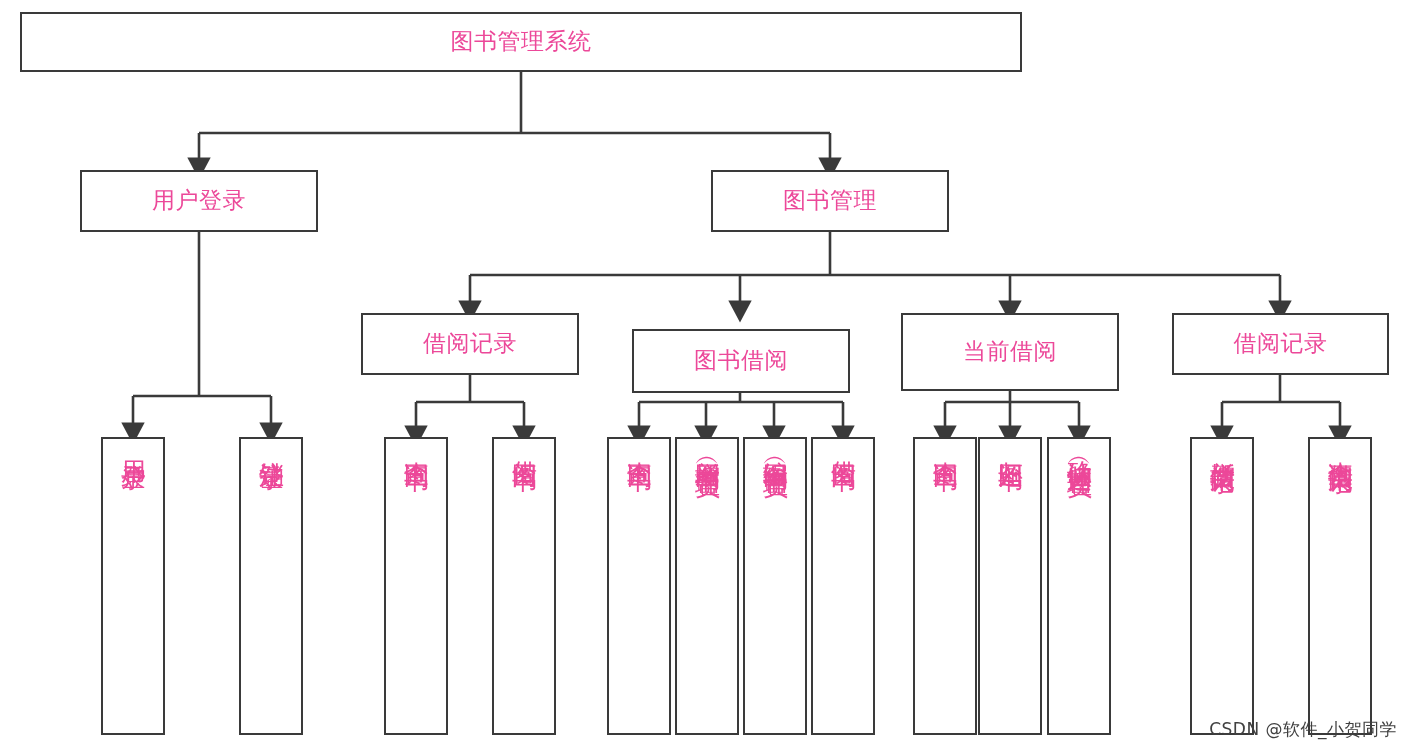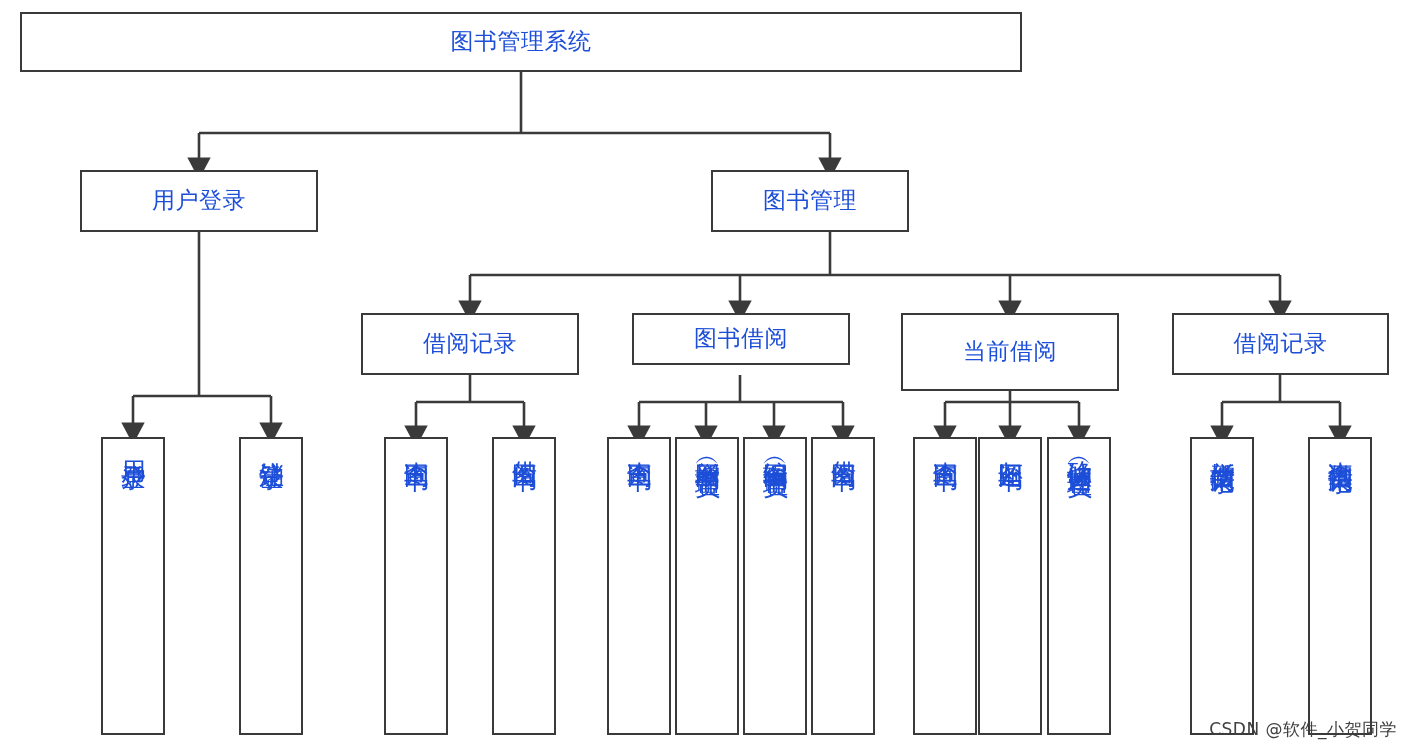--- a/index.html
+++ b/index.html
@@ -31,21 +31,21 @@
     position: absolute;
     box-sizing: border-box;
     background: #ffffff;
     border: 2.5px solid #3a3a3a;
     display: flex;
     align-items: center;
     justify-content: center;
     z-index: 2;
   }
   .node .label {
-    color: #1d4ed8;
+    color: #ec4899;
     line-height: 1.18;
     text-align: right;
     letter-spacing: 0.5px;
   }
   .node.root .label,
   .node.branch .label {
     font-size: 23px;
     writing-mode: horizontal-tb;
   }
   .node.root {
@@ -129,28 +129,28 @@
     </g>
   </svg>
 
   <div class="node root" style="left:20px; top:12px; width:1002px; height:60px;">
     <span class="label">图书管理系统</span>
   </div>
 
   <div class="node branch" style="left:80px; top:170px; width:238px; height:62px;">
     <span class="label">用户登录</span>
   </div>
-  <div class="node branch" style="left:711px; top:170px; width:198px; height:62px;">
+  <div class="node branch" style="left:711px; top:170px; width:238px; height:62px;">
     <span class="label">图书管理</span>
   </div>
 
   <div class="node branch" style="left:361px; top:313px; width:218px; height:62px;">
     <span class="label">借阅记录</span>
   </div>
-  <div class="node branch" style="left:632px; top:313px; width:218px; height:52px;">
+  <div class="node branch" style="left:632px; top:329px; width:218px; height:64px;">
     <span class="label">图书借阅</span>
   </div>
   <div class="node branch" style="left:901px; top:313px; width:218px; height:78px;">
     <span class="label">当前借阅</span>
   </div>
   <div class="node branch" style="left:1172px; top:313px; width:217px; height:62px;">
     <span class="label">借阅记录</span>
   </div>
 
   <div class="node leaf" style="left:101px; top:437px; width:64px; height:298px;">

